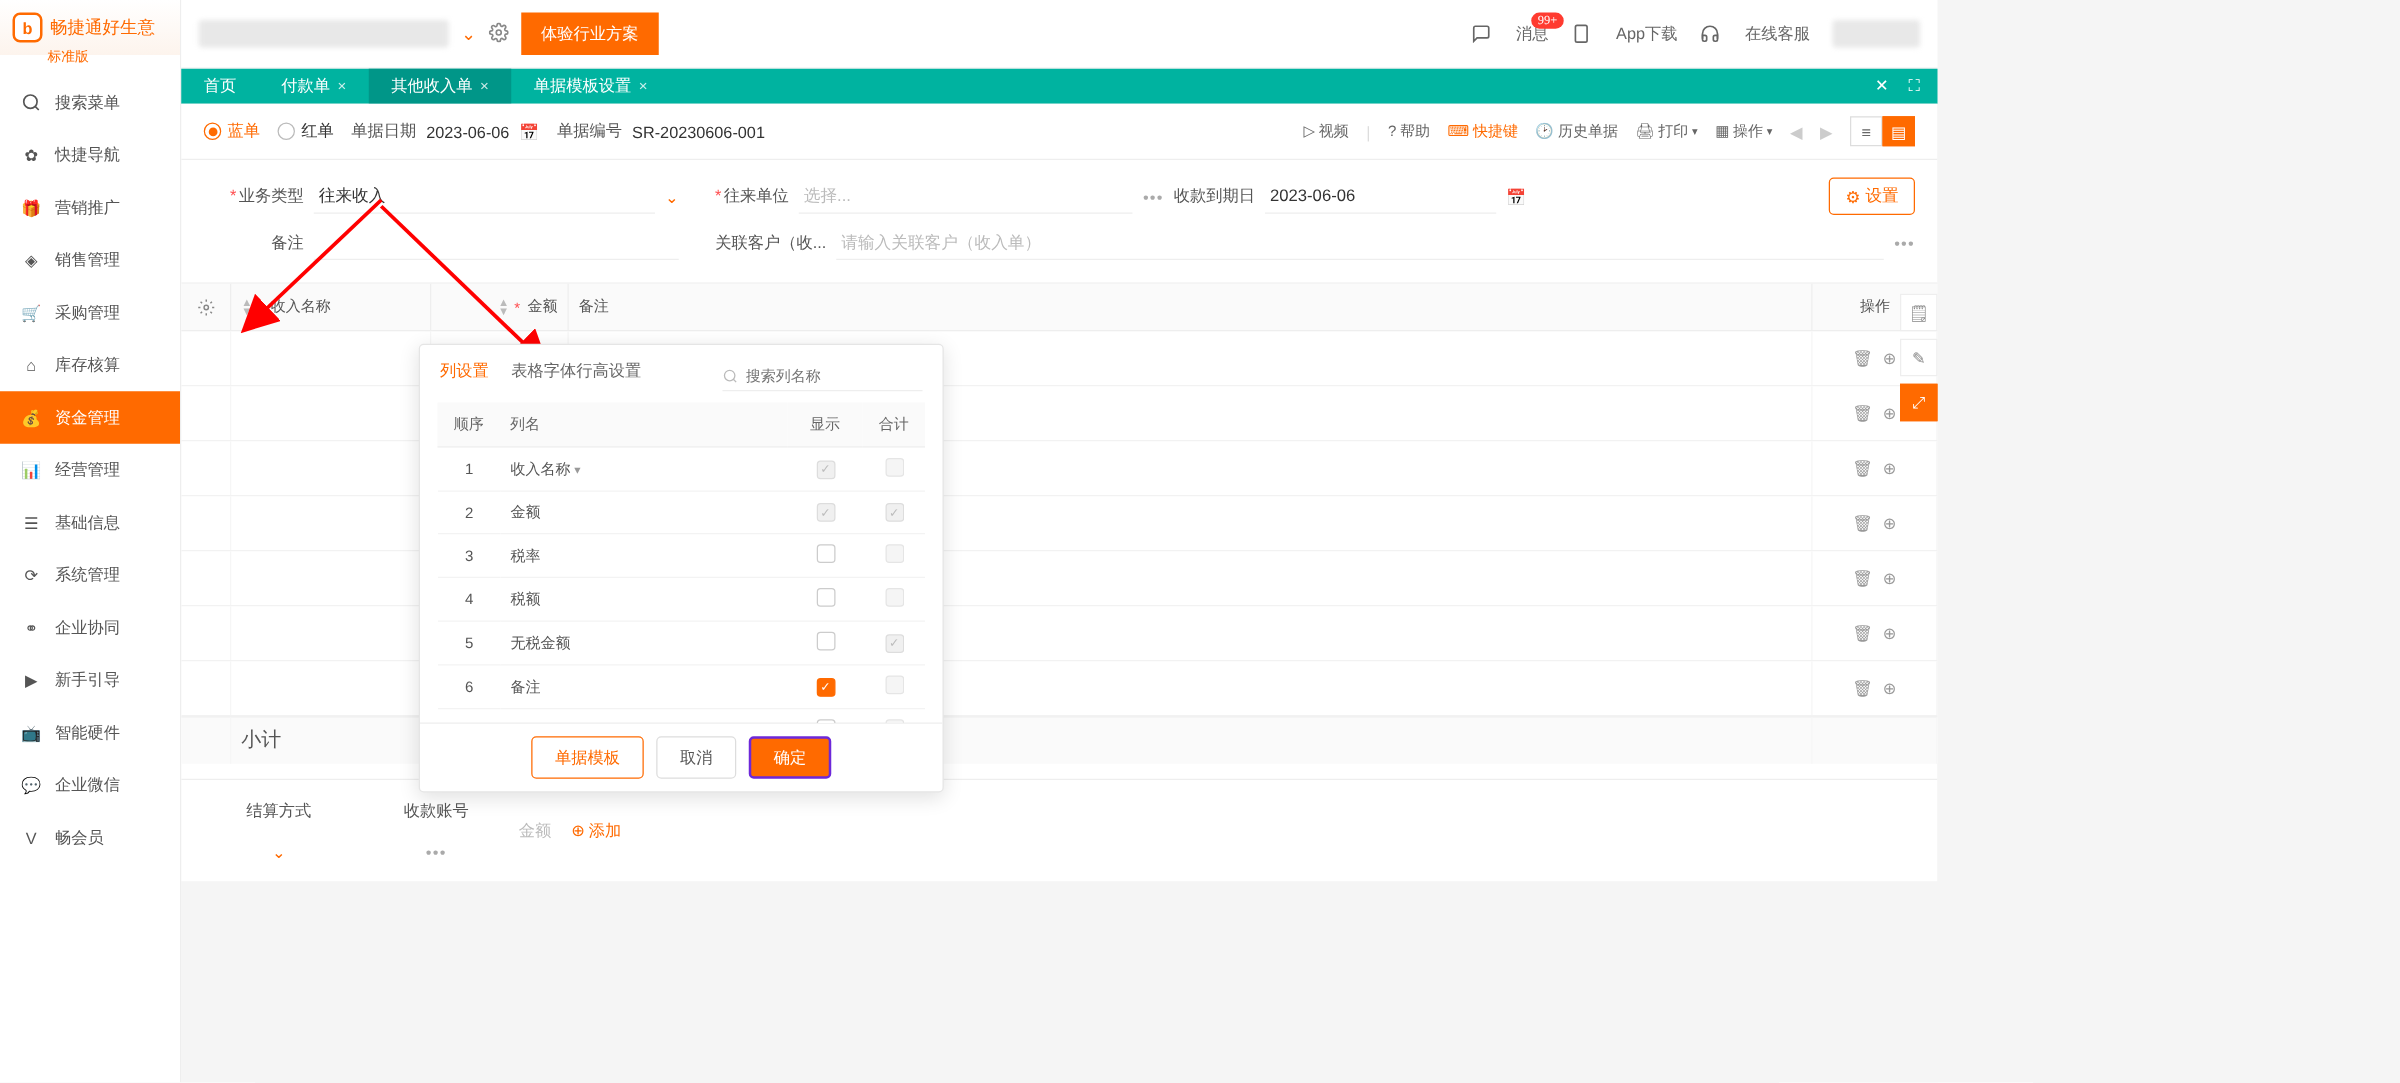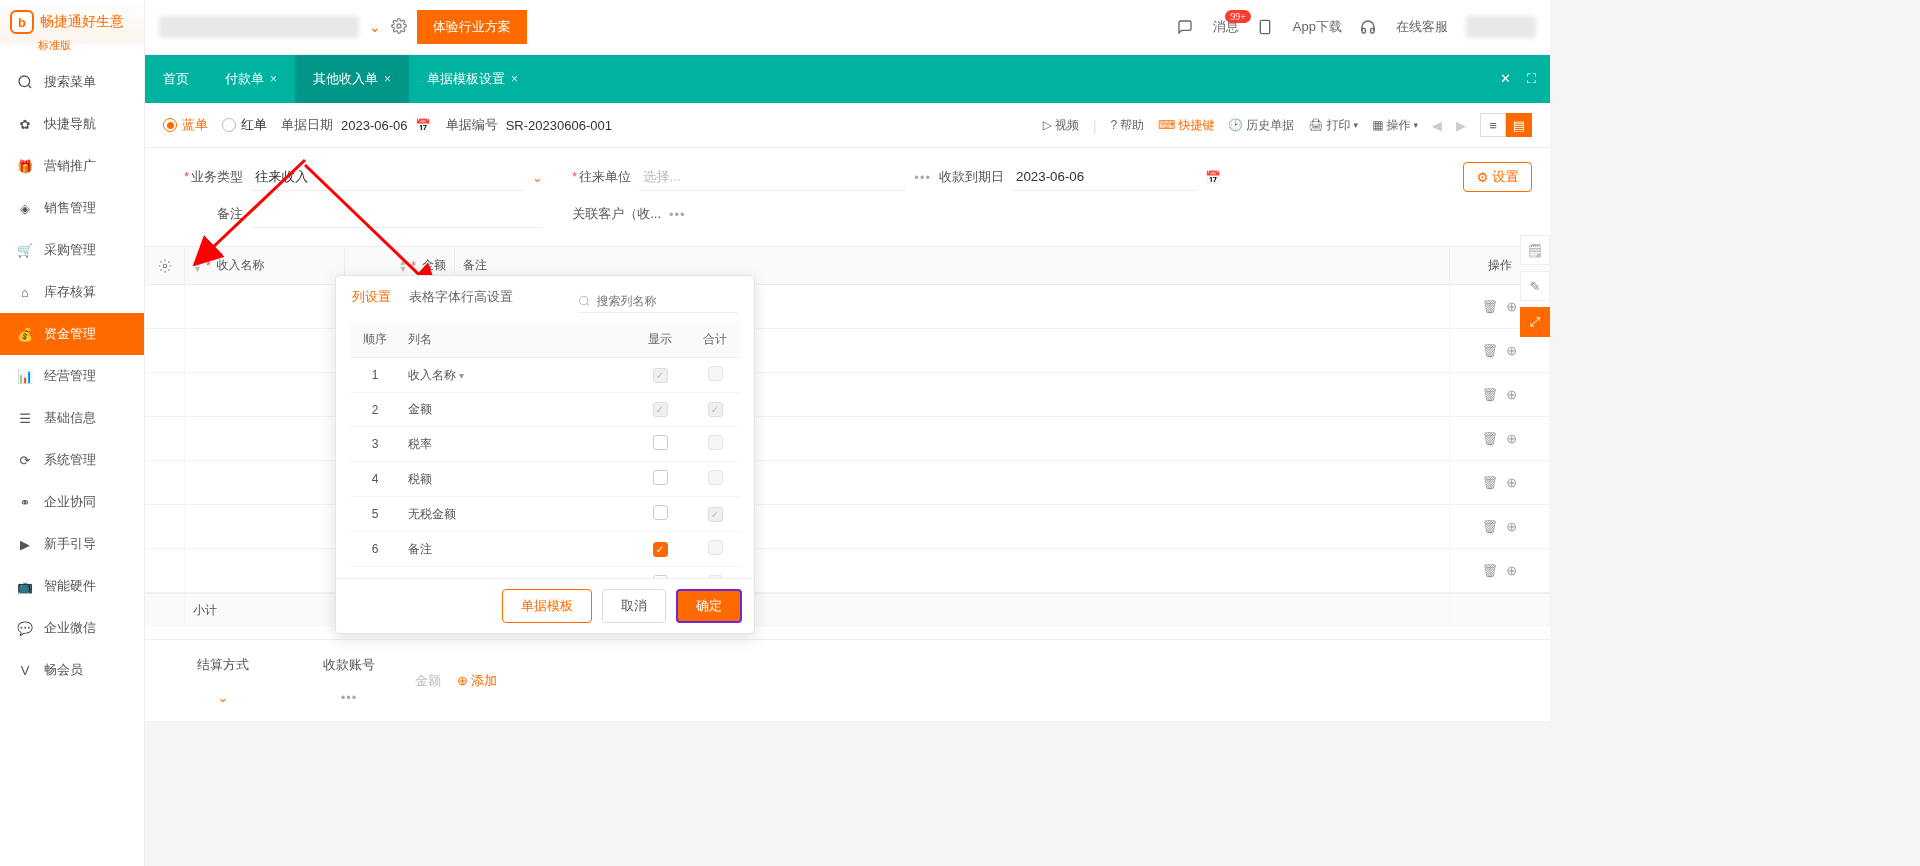--- a/index.html
+++ b/index.html
@@ -23,21 +23,21 @@
 .blur-box { background: #e8e8e8; width: 200px; height: 22px; border-radius: 3px; filter: blur(2px); }
 .dropdown-caret { color: #ff6a00; font-size: 14px; }
 .gear-btn { color: #888; cursor: pointer; }
 .orange-btn { background: #ff6a00; color: #fff; border: none; padding: 8px 16px; border-radius: 0; cursor: pointer; font-size: 13px; }
 .topbar-right { display: flex; align-items: center; gap: 18px; color: #666; }
 .topbar-right .item { display: flex; align-items: center; gap: 20px; cursor: pointer; position: relative; }
 .badge { background: #ff3b30; color: #fff; font-size: 10px; border-radius: 8px; padding: 1px 5px; position: absolute; top: -8px; right: -12px; font-family: Liberation Serif, serif; }
 .avatar-blur { width: 70px; height: 22px; background: #e8e8e8; border-radius: 3px; filter: blur(2px); }
 
 
-.tabs { background: #00b3a0; height: 48px; display: flex; align-items: center; color: #fff; }
+.tabs { background: #00b3a0; height: 28px; display: flex; align-items: center; color: #fff; }
 .tab { padding: 0 18px; height: 100%; display: flex; align-items: center; gap: 6px; cursor: pointer; }
 .tab.active { background: #009688; }
 .tab-close { font-size: 12px; opacity: 0.8; }
 .tabs-end { margin-left: auto; display: flex; gap: 8px; padding-right: 10px; }
 .tabs-end .t-icon { cursor: pointer; padding: 4px; }
 
 
 .content { flex: 1; background: #f5f5f5; padding: 0; overflow: auto; }
 .card { background: #fff; margin: 0; }
 .form-header { display: flex; align-items: center; padding: 10px 18px; border-bottom: 1px solid #eee; gap: 14px; }
@@ -80,21 +80,21 @@
 .th.ops { width: 100px; justify-content: center; border-right: none; }
 .sort { color: #bbb; font-size: 9px; line-height: 7px; }
 .tbl-body .tr { display: flex; border-bottom: 1px solid #f2f2f2; height: 44px; }
 .td { padding: 8px; border-right: 1px solid #f6f6f6; }
 .td.gear { width: 40px; }
 .td.name { width: 160px; }
 .td.amt { width: 110px; }
 .td.remark { flex: 1; }
 .td.ops { width: 100px; display: flex; gap: 8px; justify-content: center; align-items: center; color: #999; }
 .row-icon { cursor: pointer; }
-.subtotal { display: flex; background: #fafafa; border-top: 1px solid #eee; font-size: 12px; }
+.subtotal { display: flex; background: #fafafa; border-top: 1px solid #eee; font-size: 16px; }
 .subtotal .td.name { color: #555; }
 .subtotal .td.amt { font-weight: 500; }
 
 .footer-row { display: flex; align-items: center; padding: 16px 18px; gap: 16px; color: #555; border-top: 1px solid #eee; margin-top: 12px; }
 .footer-field { display: flex; align-items: center; gap: 8px; flex-direction: column; }
 .add-link { color: #ff6a00; cursor: pointer; display: flex; align-items: center; gap: 3px; }
 
 
 .popup { position: absolute; top: 275px; left: 335px; width: 420px; background: #fff; border: 1px solid #e5e5e5; box-shadow: 0 4px 16px rgba(0,0,0,0.12); border-radius: 4px; z-index: 100; }
 .popup-tabs { display: flex; padding: 12px 16px 0; gap: 18px; align-items: center; }
@@ -110,21 +110,21 @@
 .ptable tbody { display: block; max-height: 220px; overflow-y: auto; }
 .ptable thead, .ptable tbody tr { display: table; width: 100%; table-layout: fixed; }
 .ptable tbody::-webkit-scrollbar { width: 6px; }
 .ptable tbody::-webkit-scrollbar-thumb { background: #ccc; border-radius: 3px; }
 .chk { width: 15px; height: 15px; border: 1px solid #ccc; border-radius: 3px; display: inline-flex; align-items: center; justify-content: center; background: #fff; }
 .chk.on { background: #ff6a00; border-color: #ff6a00; color: #fff; }
 .chk.semi { background: #f0f0f0; border-color: #ddd; color: #bbb; }
 .chk.on::after, .chk.semi::after { content: "✓"; font-size: 10px; }
 .chk.disabled { background: #f5f5f5; border-color: #e5e5e5; }
 .expand-caret { color: #999; font-size: 10px; margin-left: 3px; }
-.popup-footer { display: flex; justify-content: flex-end; gap: 10px; padding: 10px 12px; border-top: 1px solid #eee; }
+.popup-footer { display: flex; justify-content: center; gap: 10px; padding: 10px 12px; border-top: 1px solid #eee; }
 .btn { padding: 6px 18px; border-radius: 4px; cursor: pointer; font-size: 13px; }
 .btn-outline-orange { border: 1px solid #ff6a00; color: #ff6a00; background: #fff; }
 .btn-default { border: 1px solid #ddd; background: #fff; color: #555; }
 .btn-primary { border: 2px solid #6d28d9; background: #ff6a00; color: #fff; }
 
 
 .arrow { position: absolute; pointer-events: none; }
 .arrow svg { overflow: visible; }
 
 
@@ -364,20 +364,21 @@
             </button>
           </div>
         </div>
         <div class="form-row" style="padding-top:0">
           <div class="form-field">
             <span class="flabel">备注</span>
             <input class="finput" style="">
           </div>
           <div class="form-field wide">
             <span class="flabel" style="width:110px">关联客户（收...</span>
+            <input class="finput" placeholder="请输入关联客户（收入单）" style="">
             <span class="ellipsis">•••</span>
           </div>
         </div>
 
         <div class="tbl">
           <div class="tbl-head">
             <div class="th gear">
               <svg width="14" height="14" viewBox="0 0 24 24" fill="none" stroke="#888" stroke-width="2">
                   <circle cx="12" cy="12" r="3"></circle>
                   <path d="M12 1v3M12 20v3M4.2 4.2l2.1 2.1M17.7 17.7l2.1 2.1M1 12h3M20 12h3M4.2 19.8l2.1-2.1M17.7 6.3l2.1-2.1"></path>

